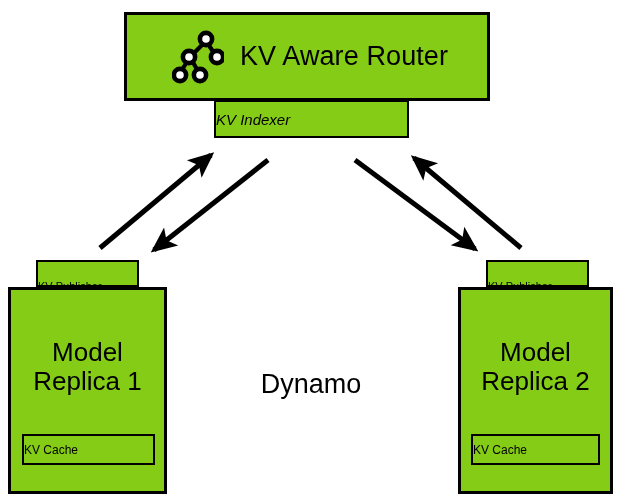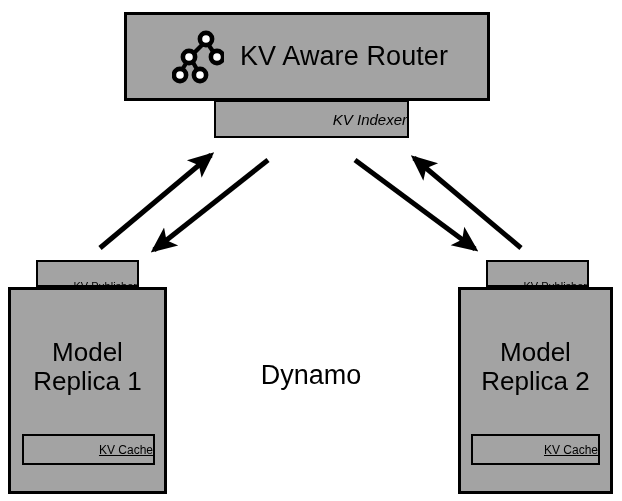--- a/index.html
+++ b/index.html
@@ -13,24 +13,24 @@
     height: 501px;
     background: #ffffff;
     overflow: hidden;
     font-family: "Liberation Sans", sans-serif;
     color: #000000;
   }
 
   .box {
     position: absolute;
     box-sizing: border-box;
-    background: #a3a3a3;
+    background: #84cc16;
     display: flex;
     align-items: center;
-    justify-content: flex-end;
+    justify-content: flex-start;
   }
 
   
   #router-box {
     left: 124px;
     top: 12px;
     width: 366px;
     height: 89px;
     border: 3px solid #000000;
     z-index: 3;
@@ -116,28 +116,27 @@
   .cache-box {
     height: 31px;
     border: 2px solid #000000;
     z-index: 4;
   }
   #cache1-box { left: 22px;  top: 434px; width: 133px; }
   #cache2-box { left: 471px; top: 434px; width: 129px; }
   .cache-label {
     font-size: 12px;
     white-space: nowrap;
-    text-decoration: underline;
   }
 
   
   #dynamo-label {
     position: absolute;
     left: 0;
-    top: 360px;
+    top: 369px;
     width: 622px;
     text-align: center;
     font-size: 27px;
     z-index: 1;
     pointer-events: none;
   }
 
   
   #arrow-layer {
     position: absolute;

